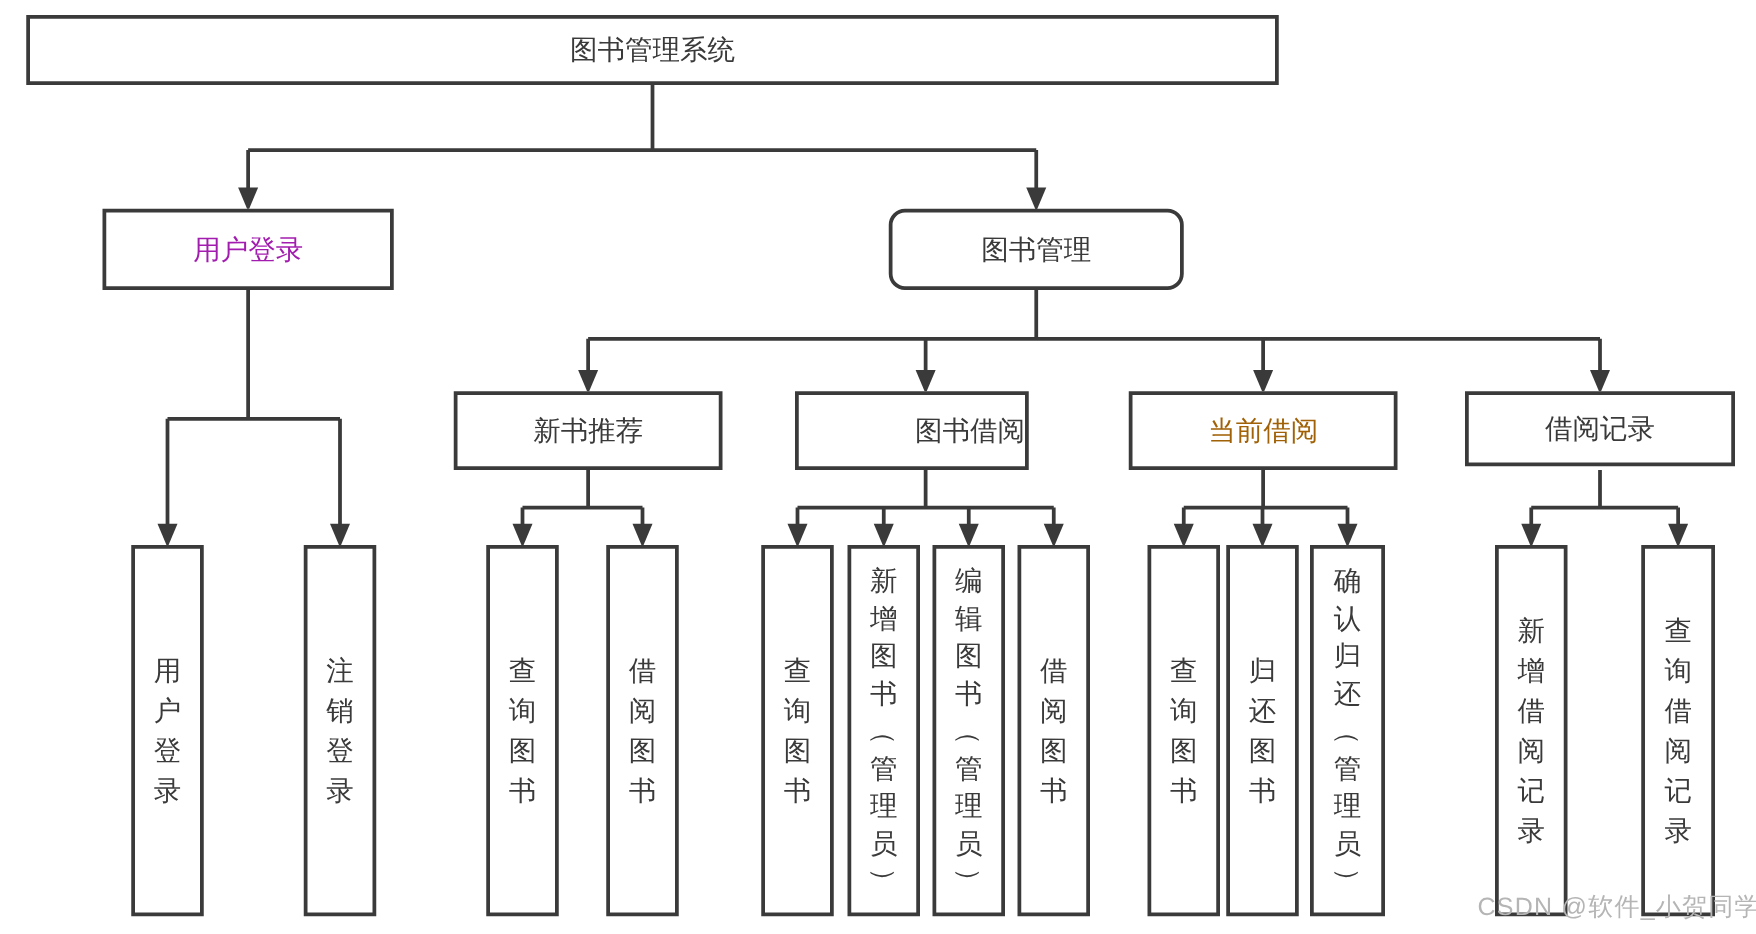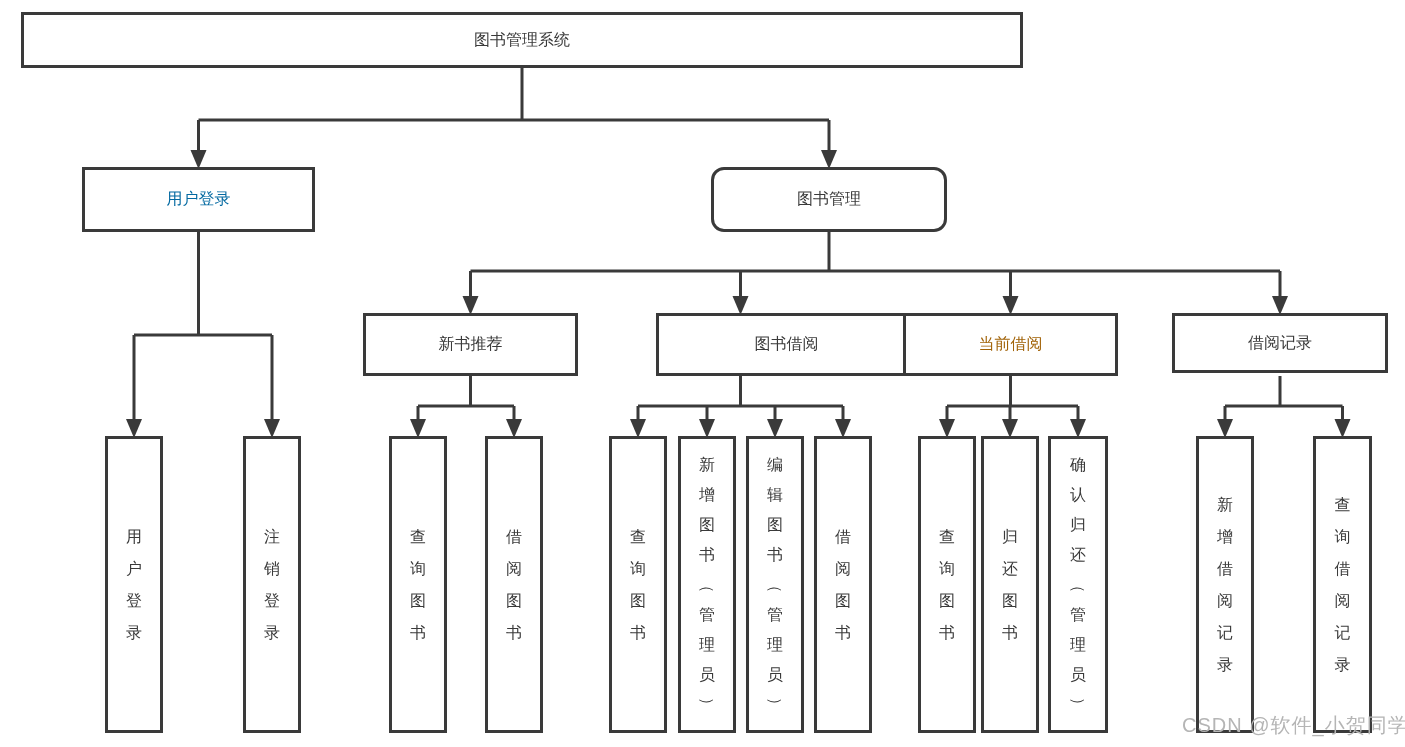--- a/index.html
+++ b/index.html
@@ -22,21 +22,21 @@
     position: absolute;
     background: #ffffff;
     border: 3px solid #3a3a3a;
     box-sizing: border-box;
     display: flex;
     align-items: center;
     justify-content: center;
   }
   .node .label {
     color: #3a3a3a;
-    font-size: 16px;
+    font-size: 22px;
     white-space: nowrap;
     text-align: center;
   }
   .node.vertical .label {
     display: flex;
     flex-direction: column;
     align-items: center;
     white-space: normal;
   }
   .vchar { display: block; text-align: center; }
@@ -95,29 +95,29 @@
         <path d="M 1280 376 L 1280 406 M 1225 406 L 1342.5 406 M 1225 406 L 1225 421 M 1342.5 406 L 1342.5 421" fill="none" stroke="#3a3a3a" stroke-width="3"></path>
         <polygon points="1217,419 1233,419 1225,438" fill="#3a3a3a"></polygon>
         <polygon points="1334.5,419 1350.5,419 1342.5,438" fill="#3a3a3a"></polygon>
       </g>
     </svg>
   <div id="nodes">
       <div class="node" style="left: 21px; top: 12px; width: 1002px; height: 56px; border-color: rgb(58, 58, 58);">
         <div class="label" style="color: rgb(58, 58, 58);">图书管理系统</div>
       </div>
       <div class="node" style="left: 82px; top: 167px; width: 233px; height: 65px; border-color: rgb(58, 58, 58);">
-        <div class="label" style="color: #0369a1;">用户登录</div>
+        <div class="label" style="color: #a21caf;">用户登录</div>
       </div>
       <div class="node" style="left: 711px; top: 167px; width: 236px; height: 65px; border-color: rgb(58, 58, 58); border-radius: 13px;">
         <div class="label" style="color: rgb(58, 58, 58);">图书管理</div>
       </div>
       <div class="node" style="left: 363px; top: 313px; width: 215px; height: 63px; border-color: rgb(58, 58, 58);">
         <div class="label" style="color: rgb(58, 58, 58);">新书推荐</div>
       </div>
-      <div class="node" style="left: 656px; top: 313px; width: 261px; height: 63px; border-color: rgb(58, 58, 58);">
+      <div class="node" style="left: 636px; top: 313px; width: 187px; height: 63px; border-color: rgb(58, 58, 58); justify-content: flex-end;">
         <div class="label" style="color: rgb(58, 58, 58);">图书借阅</div>
       </div>
       <div class="node" style="left: 903px; top: 313px; width: 215px; height: 63px; border-color: rgb(58, 58, 58);">
         <div class="label" style="color: #a16207;">当前借阅</div>
       </div>
       <div class="node" style="left: 1172px; top: 313px; width: 216px; height: 60px; border-color: rgb(58, 58, 58);">
         <div class="label" style="color: rgb(58, 58, 58);">借阅记录</div>
       </div>
       <div class="node vertical" style="left: 105px; top: 436px; width: 58px; height: 297px; border-color: rgb(58, 58, 58);">
         <div class="label" style="color: rgb(58, 58, 58); line-height: 32px;">

